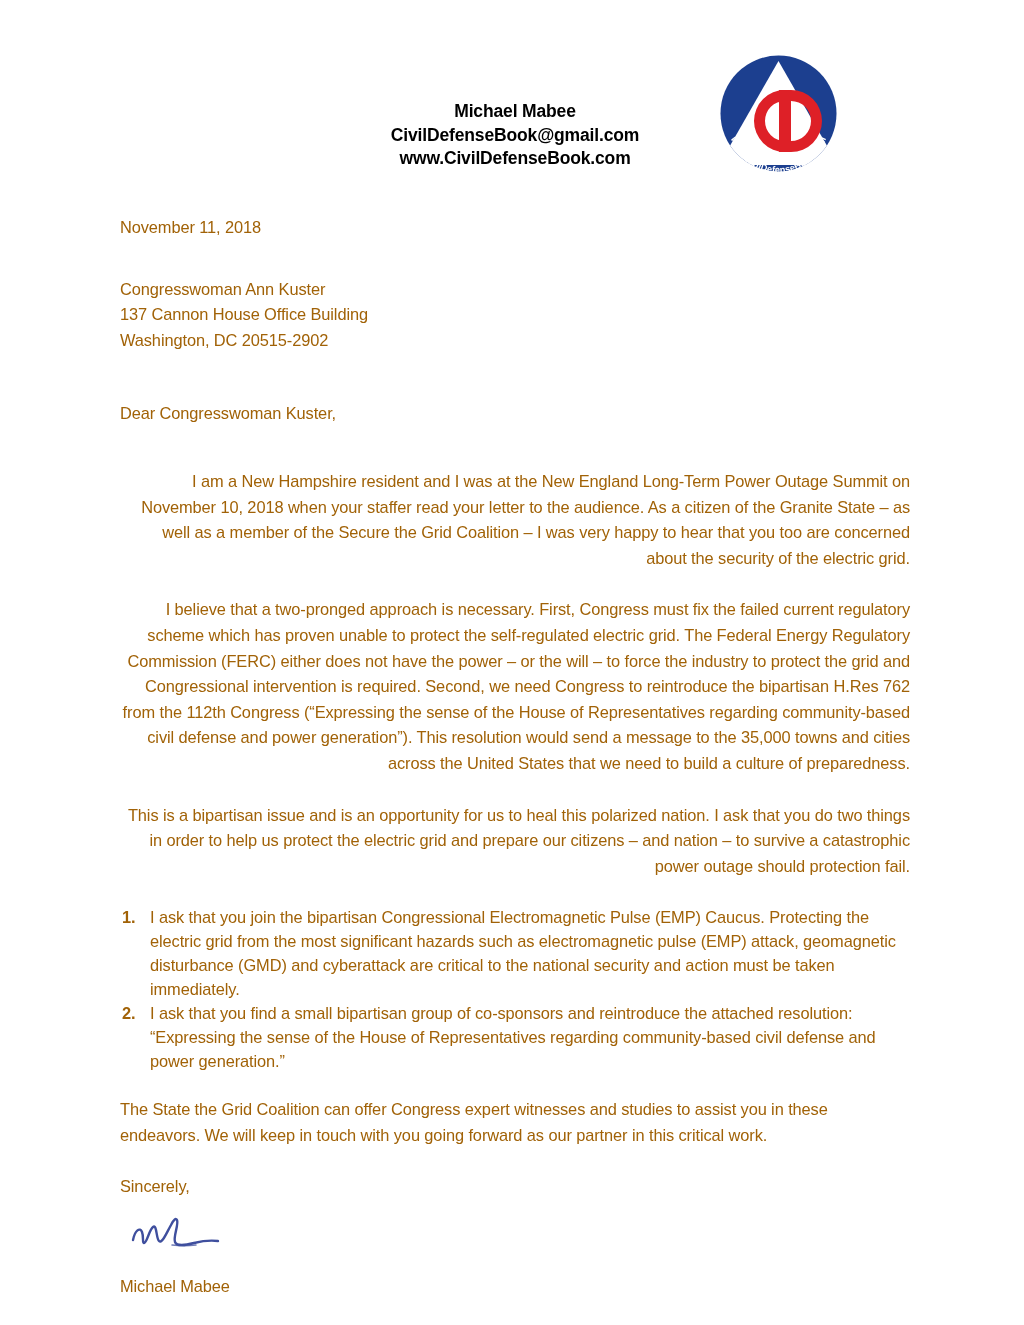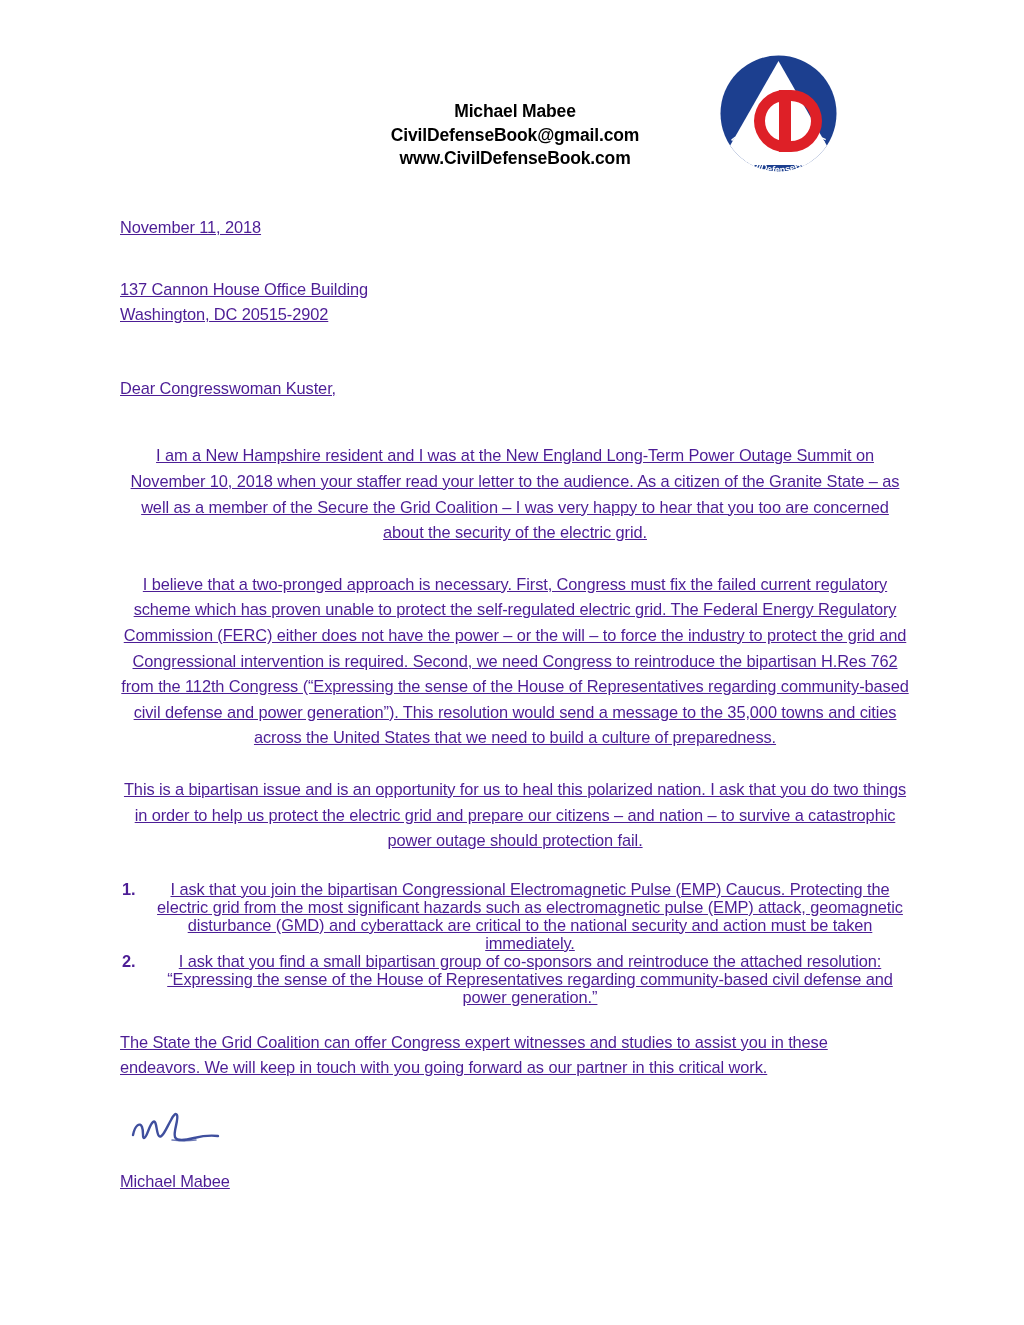--- a/index.html
+++ b/index.html
@@ -56,50 +56,48 @@
   .cd-logo svg { display: block; width: 131px; height: 131px; }
 
   
   .letter-body {
     position: absolute;
     left: 120px;
     top: 215px;
     width: 790px;
     font-size: 16.4px;
     line-height: 25.6px;
-    color: #4c1d95;
+    color: #a16207;
     letter-spacing: -0.1px;
-    text-decoration: underline;
   }
 
   .date-line { margin: 0 0 36px 0; }
 
   .recipient { margin: 0 0 48px 0; }
   .recipient div { line-height: 25.6px; }
 
   .salutation { margin: 0 0 42px 0; }
 
   .para {
     margin: 1px 0 26px 0;
-    text-align: center;
+    text-align: right;
   }
 
   ol.actions {
     margin: 0 0 24px 0;
     padding: 0;
     list-style: none;
     counter-reset: actionitem;
   }
   ol.actions > li {
     position: relative;
     counter-increment: actionitem;
     padding-left: 30px;
     margin-bottom: 0px;
-    line-height: 18px;
-    text-align: center;
+    line-height: 24px;
   }
   ol.actions > li::before {
     content: counter(actionitem) ".";
     position: absolute;
     left: 2px;
     top: 0;
     font-weight: bold;
     font-size: 16.4px;
   }
 
@@ -163,37 +161,39 @@
         </text>
       </svg>
     </div>
   </div>
 
   <div class="letter-body">
 
     <p class="date-line">November 11, 2018</p>
 
     <div class="recipient">
+      <div>Congresswoman Ann Kuster</div>
       <div>137 Cannon House Office Building</div>
       <div>Washington, DC 20515-2902</div>
     </div>
 
     <p class="salutation">Dear Congresswoman Kuster,</p>
 
     <p class="para">I am a New Hampshire resident and I was at the New England Long-Term Power Outage Summit on November 10, 2018 when your staffer read your letter to the audience. As a citizen of the Granite State – as well as a member of the Secure the Grid Coalition – I was very happy to hear that you too are concerned about the security of the electric grid.</p>
     <p class="para">I believe that a two-pronged approach is necessary. First, Congress must fix the failed current regulatory scheme which has proven unable to protect the self-regulated electric grid. The Federal Energy Regulatory Commission (FERC) either does not have the power – or the will – to force the industry to protect the grid and Congressional intervention is required. Second, we need Congress to reintroduce the bipartisan H.Res 762 from the 112th Congress (“Expressing the sense of the House of Representatives regarding community-based civil defense and power generation”). This resolution would send a message to the 35,000 towns and cities across the United States that we need to build a culture of preparedness.</p>
     <p class="para">This is a bipartisan issue and is an opportunity for us to heal this polarized nation. I ask that you do two things in order to help us protect the electric grid and prepare our citizens – and nation – to survive a catastrophic power outage should protection fail.</p>
 
     <ol class="actions">
       <li>I ask that you join the bipartisan Congressional Electromagnetic Pulse (EMP) Caucus. Protecting the electric grid from the most significant hazards such as electromagnetic pulse (EMP) attack, geomagnetic disturbance (GMD) and cyberattack are critical to the national security and action must be taken immediately.</li>
       <li>I ask that you find a small bipartisan group of co-sponsors and reintroduce the attached resolution: “Expressing the sense of the House of Representatives regarding community-based civil defense and power generation.”</li>
     </ol>
 
     <p class="closing-para">The State the Grid Coalition can offer Congress expert witnesses and studies to assist you in these endeavors. We will keep in touch with you going forward as our partner in this critical work.</p>
 
+    <p class="sincerely">Sincerely,</p>
 
     <div class="signature-wrap">
       <svg viewBox="0 0 110 46" xmlns="http://www.w3.org/2000/svg">
         <g fill="none" stroke="#3f4f9e" stroke-linecap="round" stroke-linejoin="round">
           <path d="M 5,26 C 7,16 12,13 14,18 C 16,23 14,29 16,29
                    C 19,29 21,16 25,13 C 29,10 28,24 31,27
                    C 34,30 38,20 43,11 C 46,5 48,4 49,6
                    C 51,10 45,23 47,28 C 49,33 58,31 66,29
                    C 74,27 82,26 90,27" stroke-width="2.4"></path>
           <path d="M 44,31 C 52,32 60,32 68,31" stroke-width="1.5" opacity="0.75"></path>

